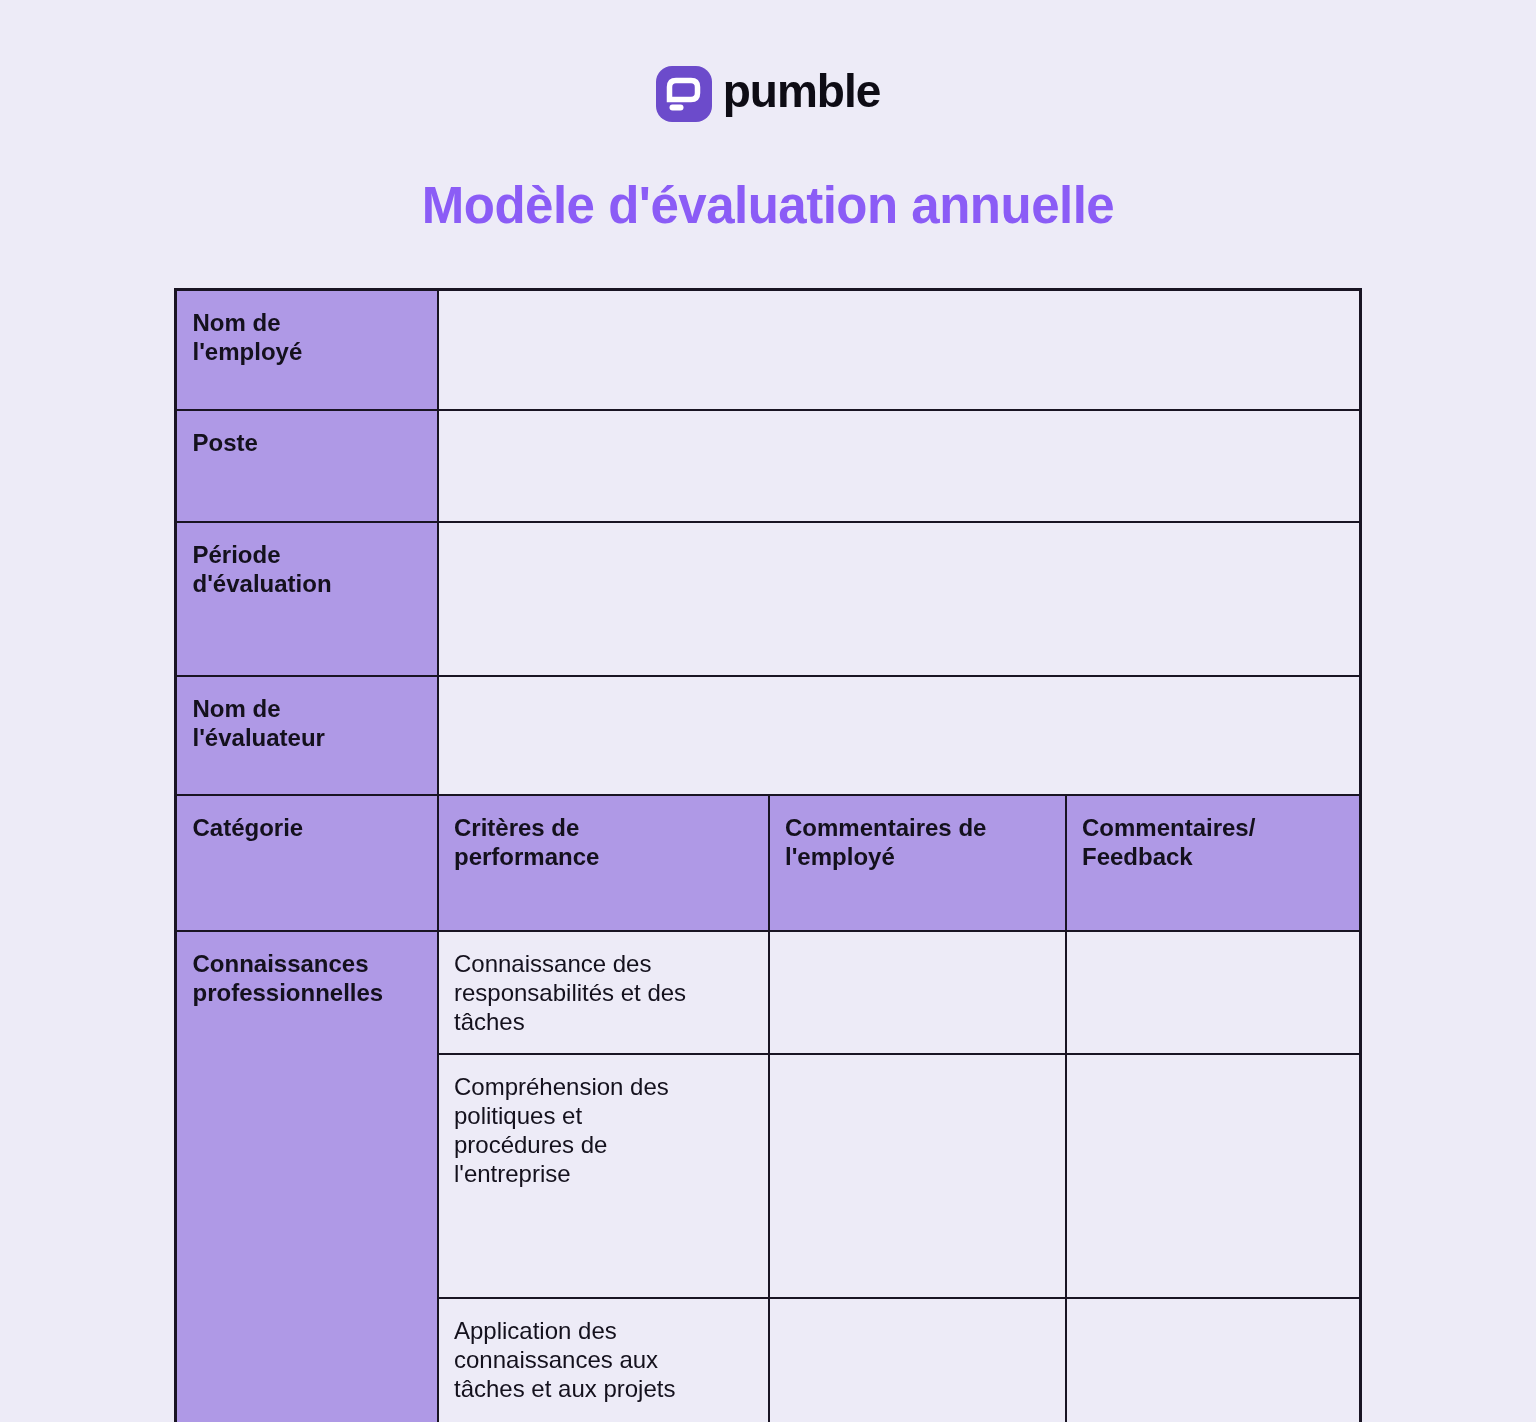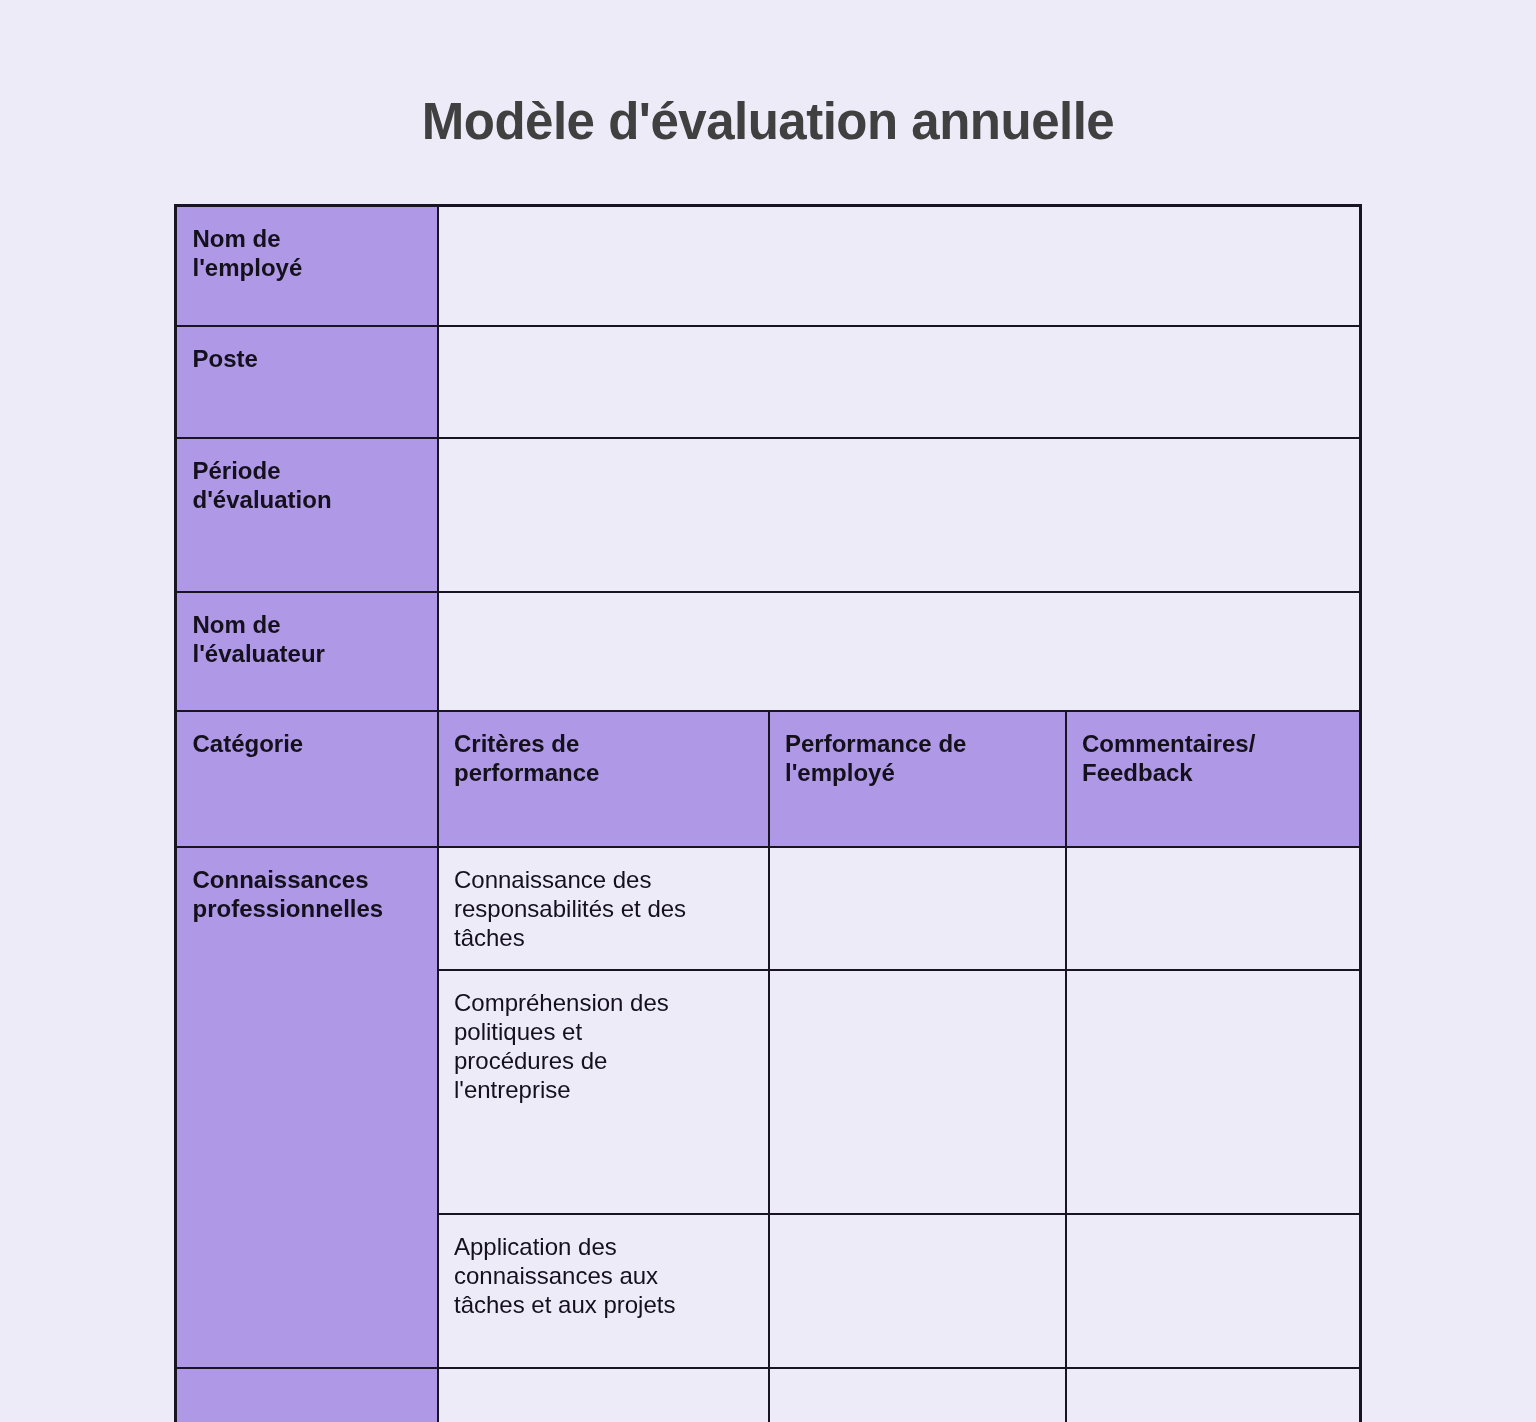--- a/index.html
+++ b/index.html
@@ -28,26 +28,26 @@
   .logo-icon{display:block;width:56px;height:56px;}
   .logo-text{
     font-size:46px;
     font-weight:700;
     letter-spacing:-1px;
     color:#0E0C15;
     line-height:1;
     padding-bottom:6px;
   }
   .title{
-    margin-top:92px;
+    margin-top:54px;
     text-align:center;
     font-size:51px;
     font-weight:700;
     letter-spacing:-0.5px;
-    color:#404040;
+    color:#8b5cf6;
   }
   .eval-table{
     width:1184px;
     margin:53px auto 0 auto;
     border-collapse:collapse;
     table-layout:fixed;
     border:3px solid var(--border);
   }
   .cell{
     border:2.5px solid var(--border);
@@ -70,20 +70,28 @@
   .r6{height:123px;}
   .r7{height:244px;}
   .r8{height:154px;}
   .r-cut{height:70px;}
 </style>
 </head>
 <body>
 
 <div class="page">
 
+  <header class="logo">
+    <svg class="logo-icon" viewBox="0 0 56 56" width="56" height="56" xmlns="http://www.w3.org/2000/svg">
+      <rect x="0" y="0" width="56" height="56" rx="16" fill="#6C4BCB"></rect>
+      <path d="M 13.5 33.5 V 21 Q 13.5 14.5 20 14.5 H 35 Q 41.5 14.5 41.5 21 V 27 Q 41.5 33.5 35 33.5 Z" fill="none" stroke="#ffffff" stroke-width="5.5" stroke-linejoin="miter"></path>
+      <rect x="13.5" y="38.5" width="14" height="6" rx="3" fill="#ffffff"></rect>
+    </svg>
+    <span class="logo-text">pumble</span>
+  </header>
 
   <h1 class="title">Modèle d'évaluation annuelle</h1>
 
   <table class="eval-table">
     <colgroup>
       <col style="width:262px">
       <col style="width:331px">
       <col style="width:297px">
       <col style="width:294px">
     </colgroup>
@@ -105,21 +113,21 @@
       <tr class="r4">
         <th class="cell purple">Nom de
 l'évaluateur</th>
         <td class="cell light" colspan="3"></td>
       </tr>
 
       <tr class="r5">
         <th class="cell purple">Catégorie</th>
         <th class="cell purple">Critères de
 performance</th>
-        <th class="cell purple">Performance de
+        <th class="cell purple">Commentaires de
 l'employé</th>
         <th class="cell purple">Commentaires/
 Feedback</th>
       </tr>
 
       <tr class="r6">
         <th class="cell purple" rowspan="3">Connaissances
 professionnelles</th>
         <td class="cell light">Connaissance des
 responsabilités et des

